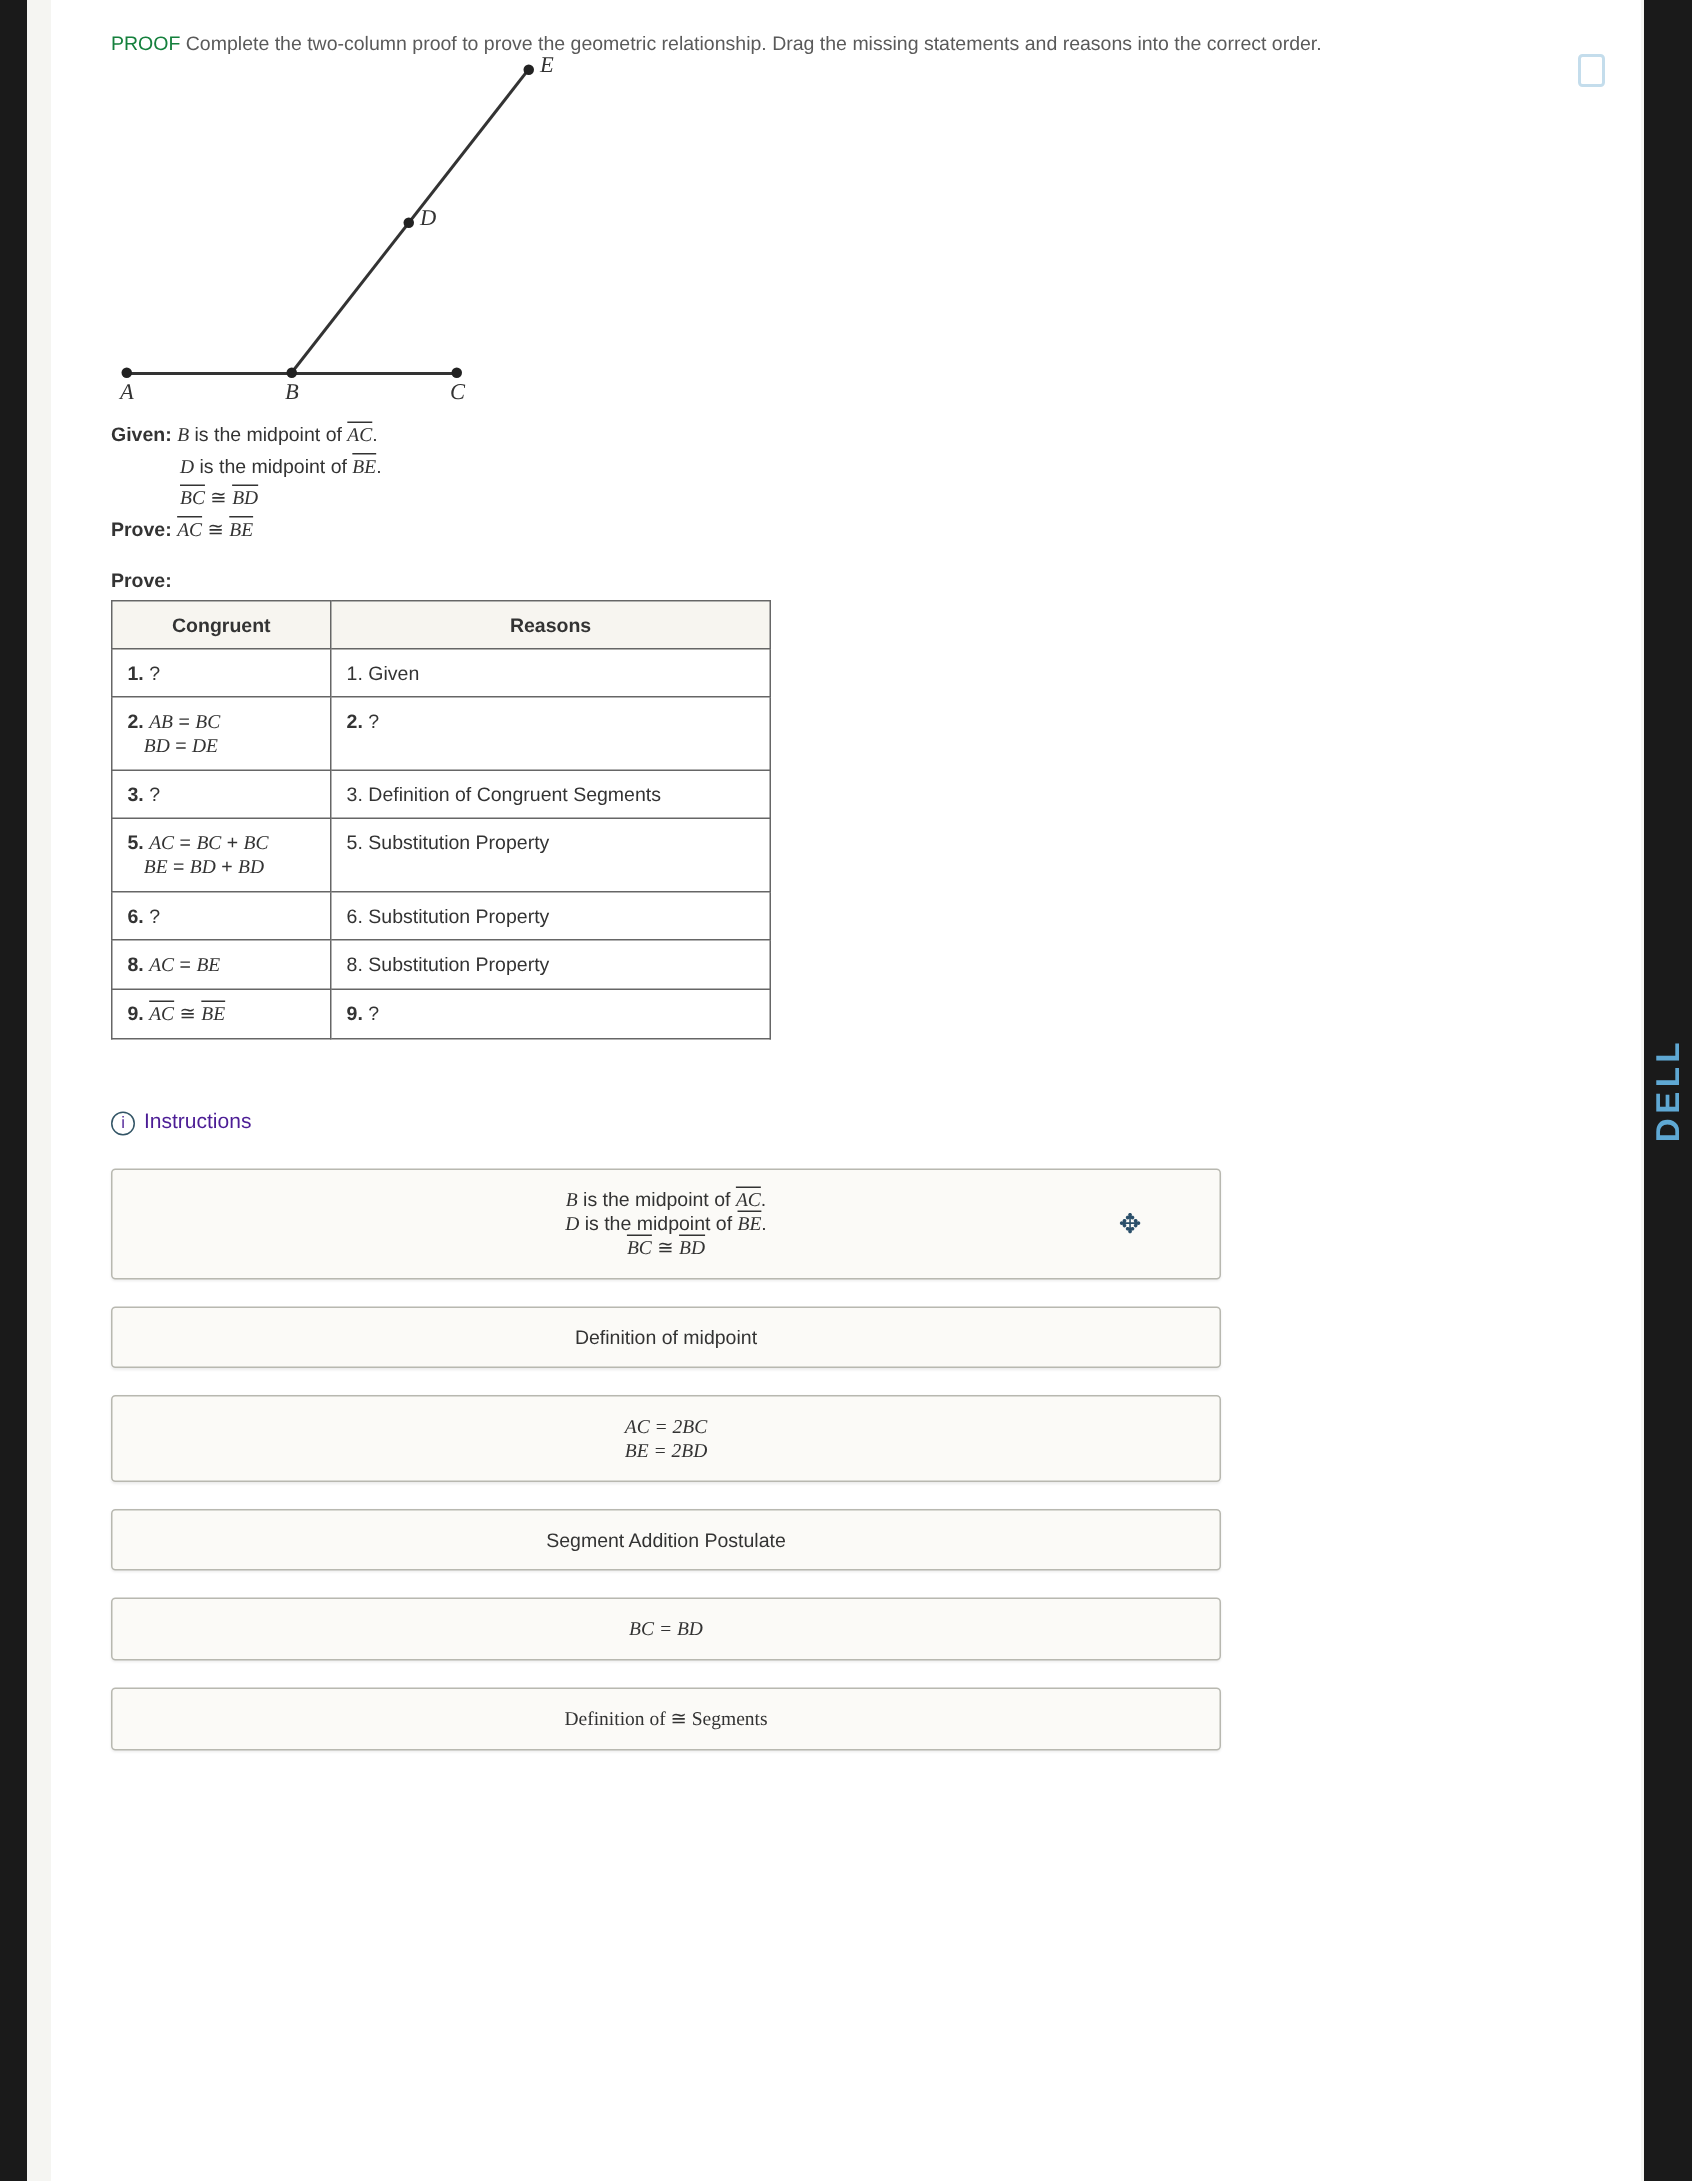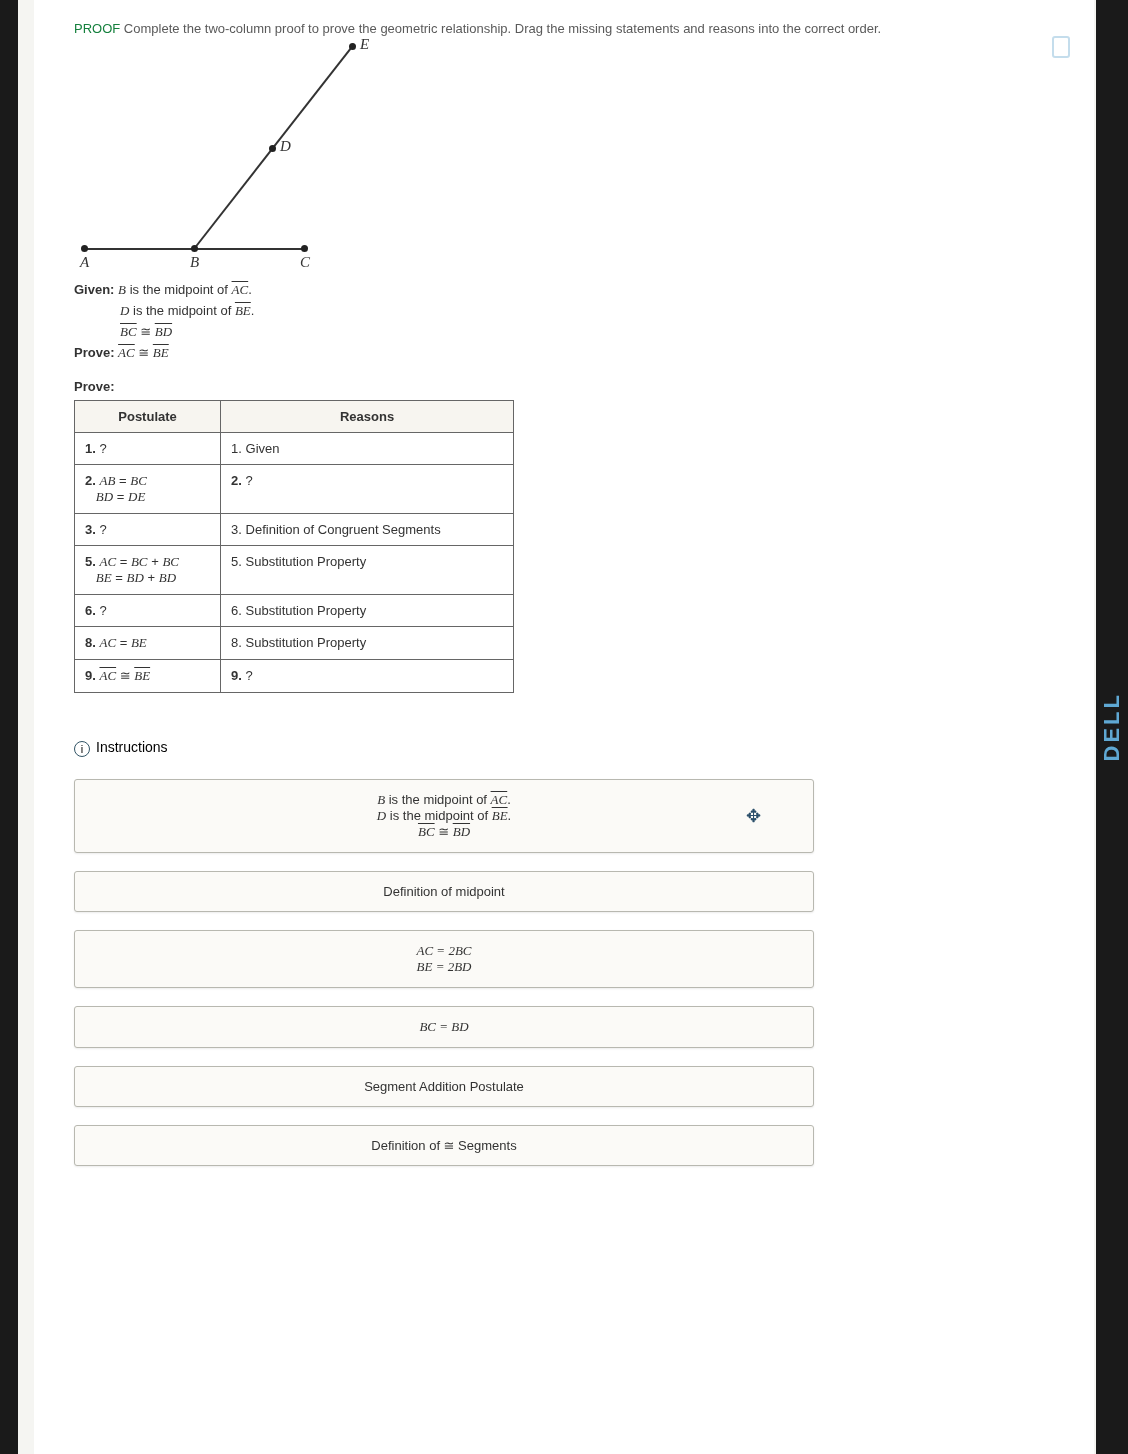--- a/index.html
+++ b/index.html
@@ -52,21 +52,21 @@
   }
   table.proof th, table.proof td {
     border: 1px solid #666;
     padding: 8px 10px;
     text-align: left;
     vertical-align: top;
   }
   table.proof th { background: #f7f5f0; font-weight: bold; text-align: center; }
   .instructions {
     margin-top: 46px;
-    color: #000000; font-size: 14px;
+    color: #4c1d95; font-size: 14px;
   }
   .instructions .circ {
     display: inline-block; width: 16px; height: 16px; border: 1.5px solid #356;
     border-radius: 50%; text-align: center; line-height: 14px; font-size: 11px;
     margin-right: 6px; vertical-align: middle;
   }
   .drag-area { margin-top: 22px; }
   .tile {
     position: relative;
     border: 1px solid #b8b8b0;
@@ -142,21 +142,21 @@
       <b>Prove:</b>
       <span class="it ov">AC</span> ≅ <span class="it ov">BE</span>
     </div>
   </div>
 
   <div class="proof-label">Prove:</div>
 
   <table class="proof">
     <tbody>
         <tr>
-      <th>Postulate</th>
+      <th>Congruent</th>
       <th>Reasons</th>
     </tr>
     <tr>
       <td><b>1.</b> ?</td>
       <td>1. Given</td>
     </tr>
     <tr>
       <td><b>2.</b> <span class="it">AB</span> = <span class="it">BC</span><br>&nbsp;&nbsp;&nbsp;<span class="it">BD</span> = <span class="it">DE</span></td>
       <td><b>2.</b> ?</td>
     </tr>
@@ -195,26 +195,26 @@
       <span class="move">✥</span>
     </div>
     <div class="tile">
       <span>Definition of midpoint</span>
     </div>
     <div class="tile">
       <div class="it">AC = 2BC</div>
       <div class="it">BE = 2BD</div>
     </div>
     <div class="tile">
+      <span>Segment Addition Postulate</span>
+    </div>
+    <div class="tile">
       <span class="it">BC = BD</span>
     </div>
-    <div class="tile">
-      <span>Segment Addition Postulate</span>
-    </div>
-    <div class="tile" style="margin-bottom:0;">
+    <div class="tile" style="margin-bottom:0;font-family:Liberation Serif, serif;">
       <span>Definition of ≅ Segments</span>
     </div>
   </div>
 </div>
 
 <div class="right-edge">
   <div class="dell">DELL</div>
 </div>
 
 </body></html>

